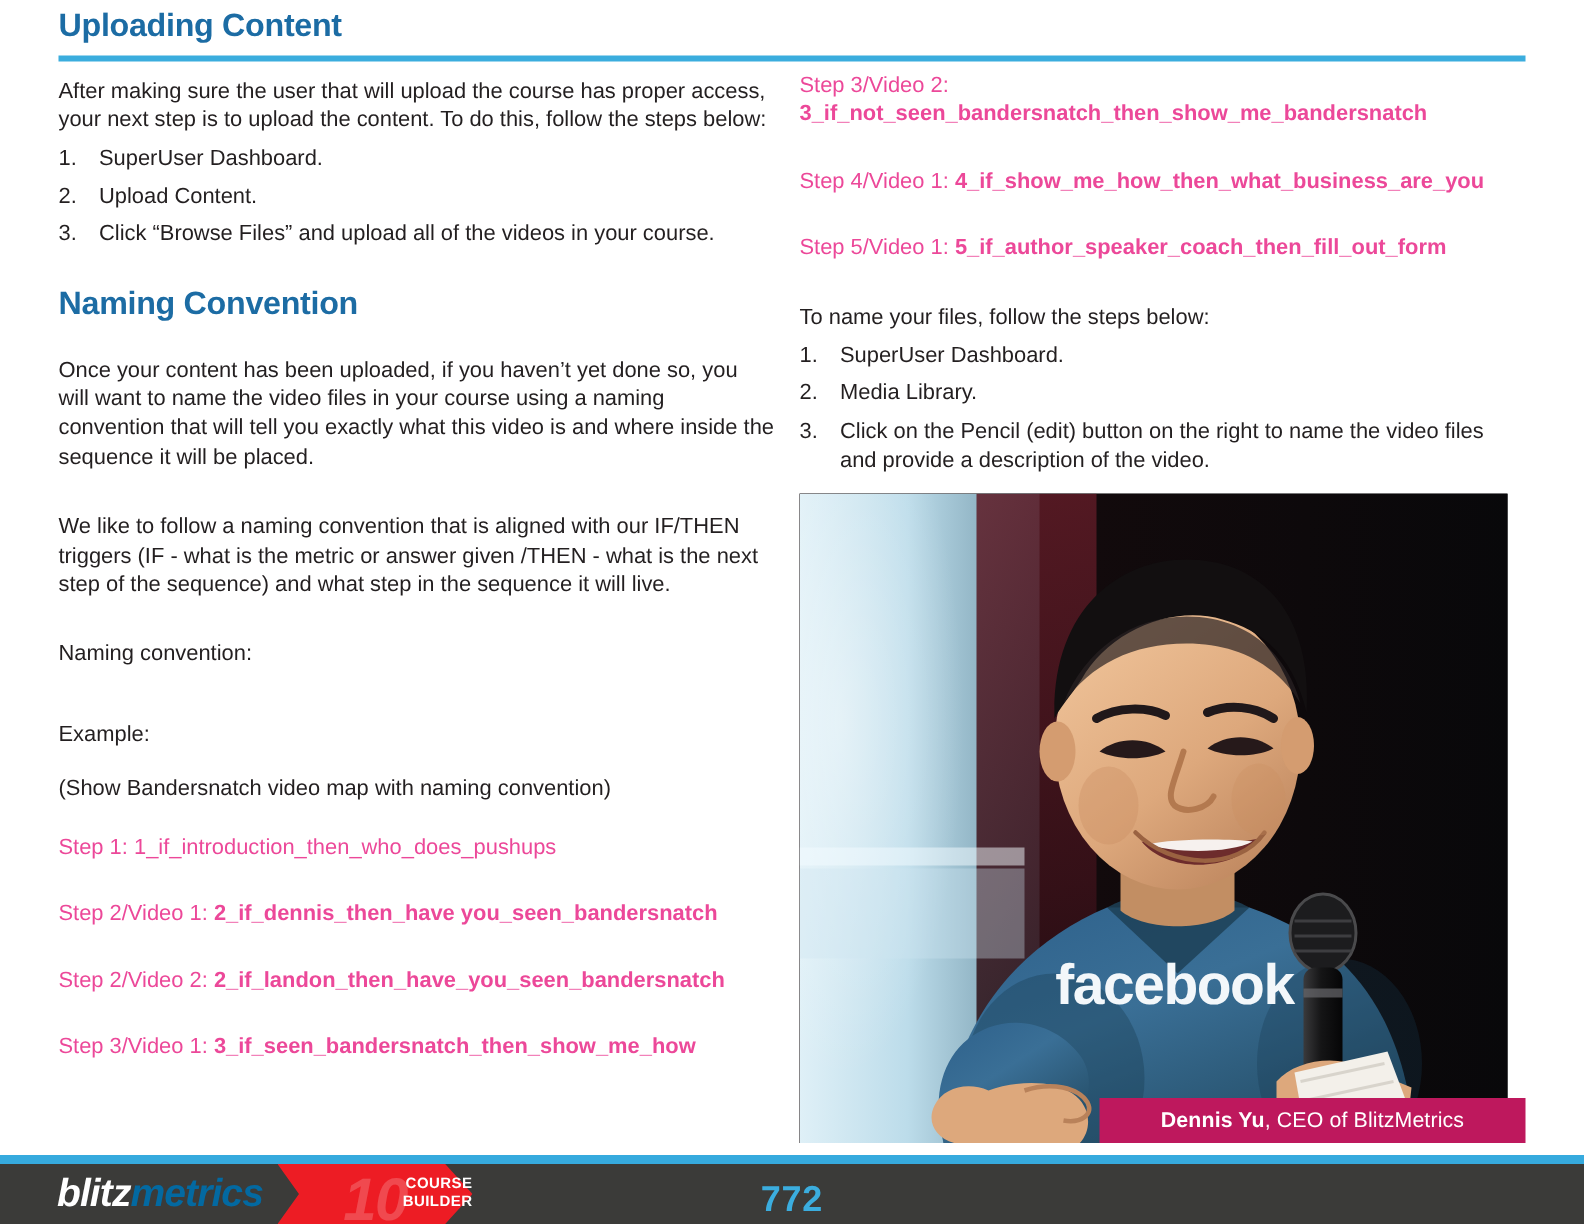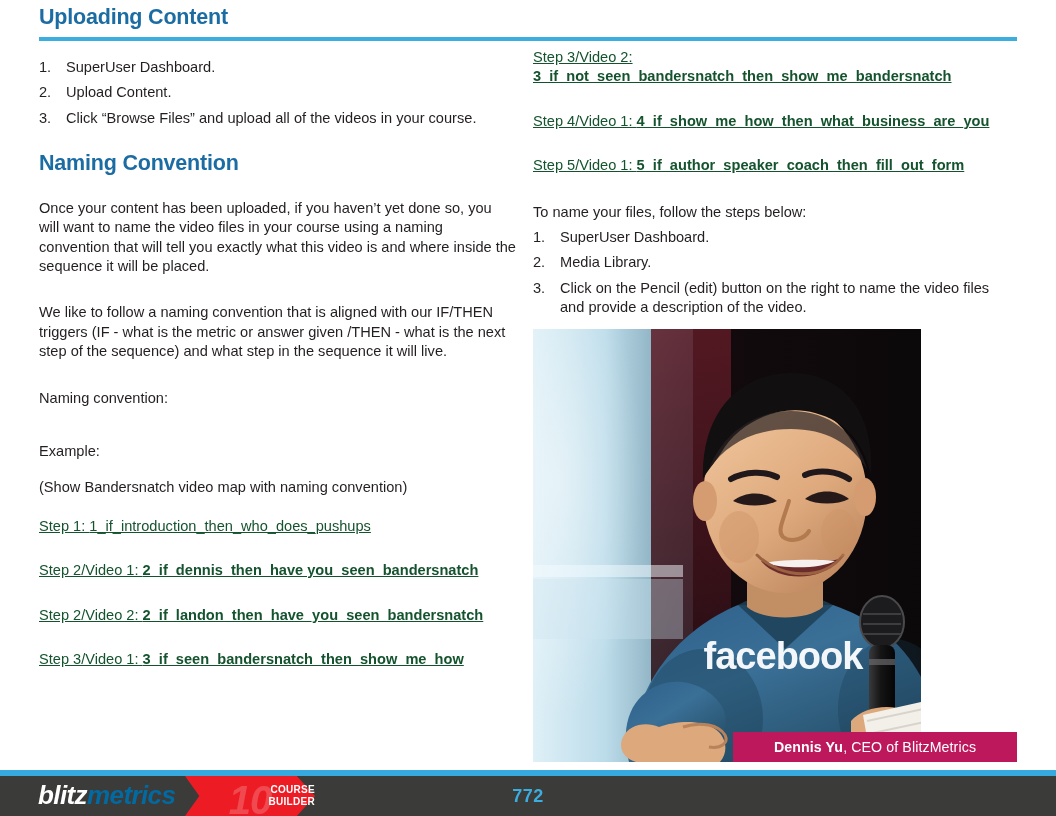--- a/index.html
+++ b/index.html
@@ -83,34 +83,33 @@
     position: absolute;
     left: 0;
     top: 0;
   }
 
   
   .name-line {
     font-size: 14.6px;
     line-height: 1.33;
     margin: 0 0 0 0;
-    color: #14532d;
-    text-decoration: underline;
+    color: #ec4899;
   }
   .name-line b {
     font-weight: bold;
   }
   .line-gap { height: 25px; }
 
   
   .photo {
     position: absolute;
     left: 533px;
     top: 329px;
-    width: 388px;
+    width: 472px;
     height: 433px;
     overflow: hidden;
     background: #0b0b0d;
   }
   .photo svg { display: block; }
 
   .caption {
     position: absolute;
     left: 733px;
     top: 732px;
@@ -192,40 +191,41 @@
     line-height: 1.15;
     letter-spacing: 0.3px;
   }
   .page-num {
     position: absolute;
     left: 0;
     top: 786px;
     width: 1056px;
     text-align: center;
     color: #3badde;
-    font-size: 18px;
+    font-size: 24px;
     font-weight: bold;
     letter-spacing: 0.5px;
   }
 </style>
 </head>
 <body>
 
 <div class="page">
 
   <div class="rule-full"></div>
 
   <div class="col-left">
 
     <div class="title-block">
       <h1 class="section-title">Uploading Content</h1>
     </div>
 
     <div style="height:21px"></div>
 
+    <p class="body">After making sure the user that will upload the course has proper access, your next step is to upload the content. To do this, follow the steps below:</p>
 
     <ol class="steps">
       <li>
         <span class="num">1.</span>
         <span>SuperUser Dashboard.</span>
       </li>
       <li>
         <span class="num">2.</span>
         <span>Upload Content.</span>
       </li>

